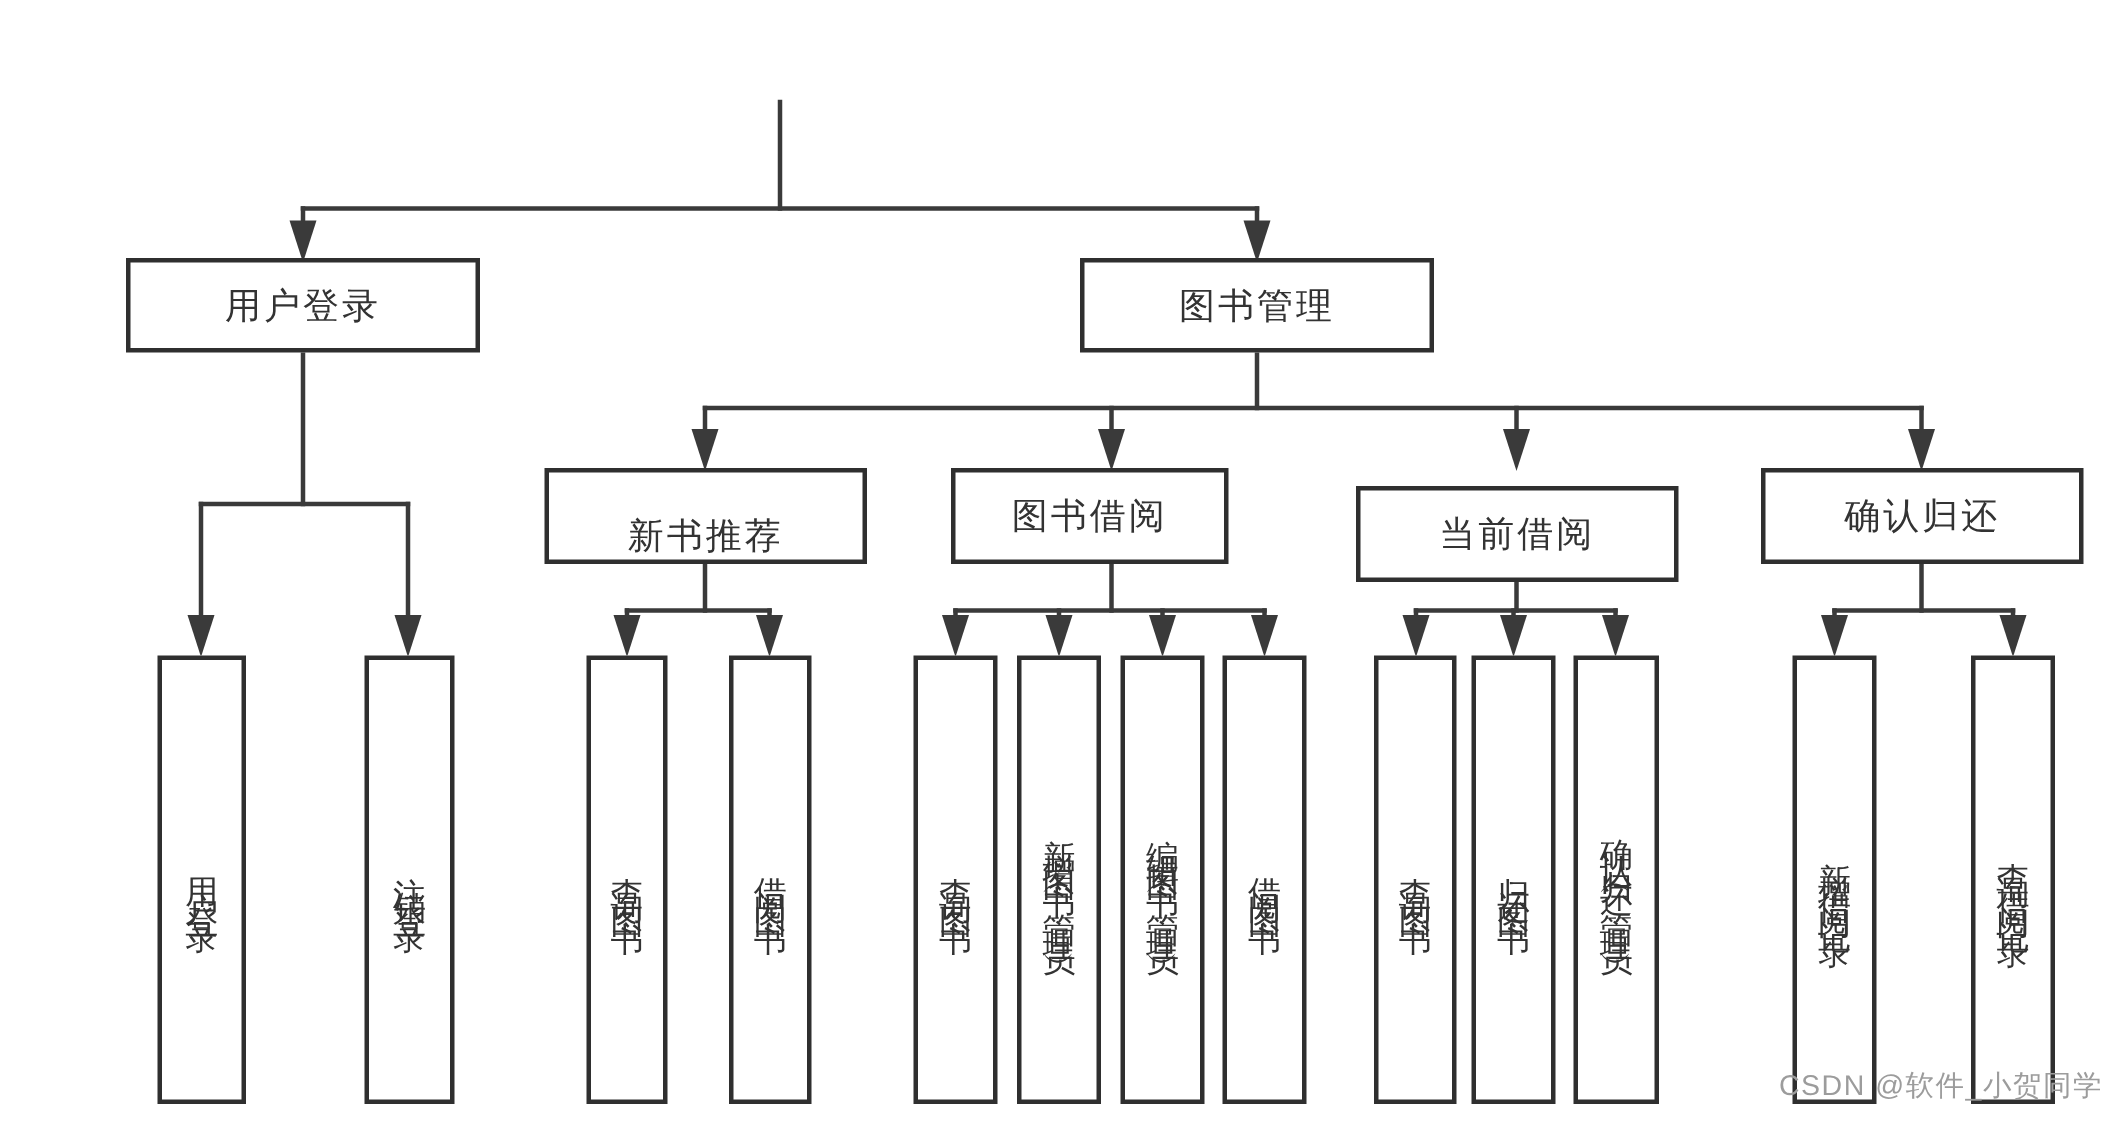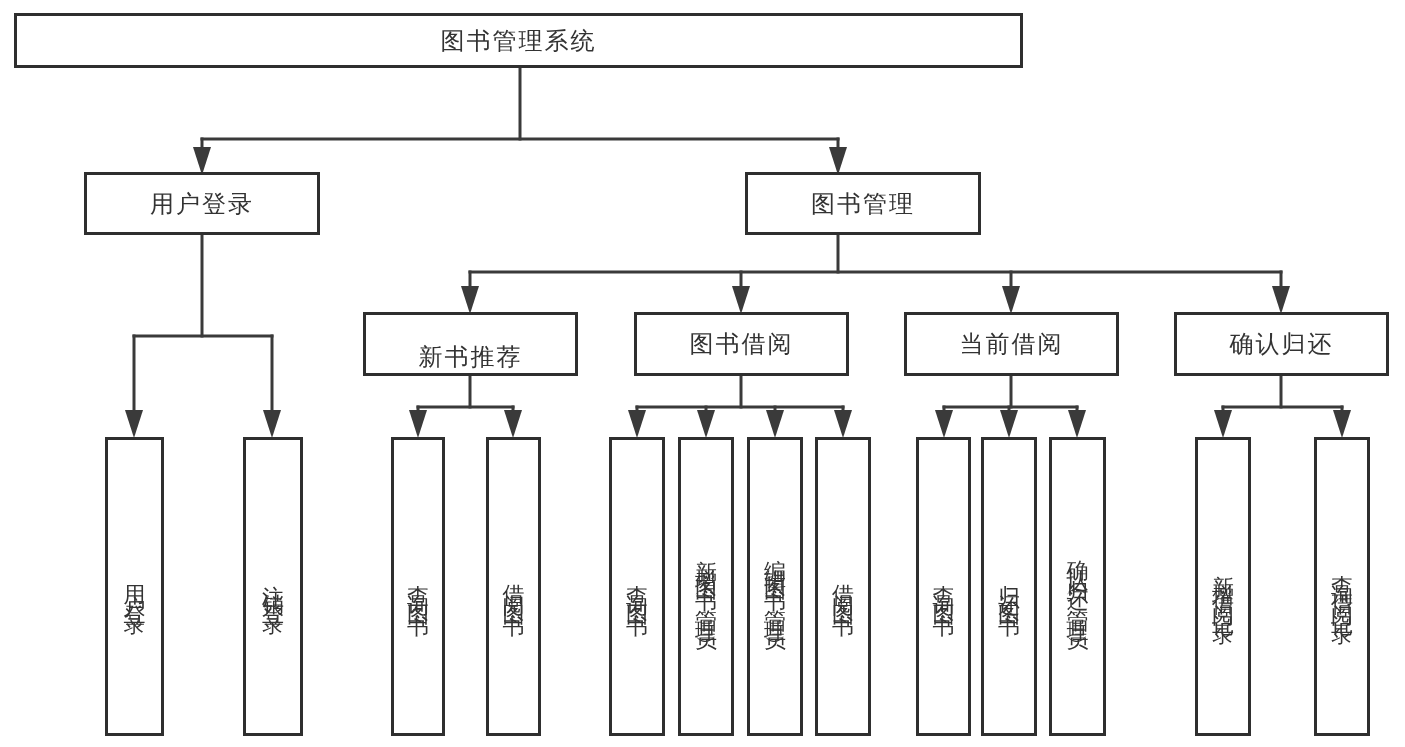--- a/index.html
+++ b/index.html
@@ -92,38 +92,35 @@
     <path d="M1068,410 L1086,410 L1077,438 Z"></path>
 
     <line x1="1281" y1="376" x2="1281" y2="407"></line>
     <line x1="1223" y1="407" x2="1342" y2="407"></line>
     <line x1="1223" y1="407" x2="1223" y2="414"></line>
     <line x1="1342" y1="407" x2="1342" y2="414"></line>
     <path d="M1214,410 L1232,410 L1223,438 Z"></path>
     <path d="M1333,410 L1351,410 L1342,438 Z"></path>
   </svg>
 
-  <div class="node" style="left:14px;top:13px;width:1009px;height:55px;">
-    <span class="h-label">图书管理系统</span>
-  </div>
 
   <div class="node" style="left:84px;top:172px;width:236px;height:63px;">
     <span class="h-label">用户登录</span>
   </div>
-  <div class="node" style="left:720px;top:172px;width:236px;height:63px;margin-left:25px;">
+  <div class="node" style="left:720px;top:172px;width:236px;height:63px;">
     <span class="h-label">图书管理</span>
   </div>
 
   <div class="node" style="left:363px;top:312px;width:215px;height:64px;align-items:flex-end;">
     <span class="h-label">新书推荐</span>
   </div>
-  <div class="node" style="left:634px;top:312px;width:215px;height:64px;">
+  <div class="node" style="left:634px;top:312px;width:185px;height:64px;">
     <span class="h-label">图书借阅</span>
   </div>
-  <div class="node" style="left:904px;top:312px;width:215px;height:64px;">
+  <div class="node" style="left:904px;top:324px;width:215px;height:64px;">
     <span class="h-label">当前借阅</span>
   </div>
   <div class="node" style="left:1174px;top:312px;width:215px;height:64px;">
     <span class="h-label">确认归还</span>
   </div>
 
   <div class="node" style="left:105px;top:437px;width:59px;height:299px;">
     <span class="v-label">用户登录</span>
   </div>
   <div class="node" style="left:243px;top:437px;width:60px;height:299px;">
@@ -160,14 +157,15 @@
     <span class="v-label">确认归还（管理员）</span>
   </div>
 
   <div class="node" style="left:1195px;top:437px;width:56px;height:299px;">
     <span class="v-label">新增借阅记录</span>
   </div>
   <div class="node" style="left:1314px;top:437px;width:56px;height:299px;">
     <span class="v-label">查询借阅记录</span>
   </div>
 
+  <div class="watermark">CSDN @软件_小贺同学</div>
 
 </div>
 
 </body></html>

